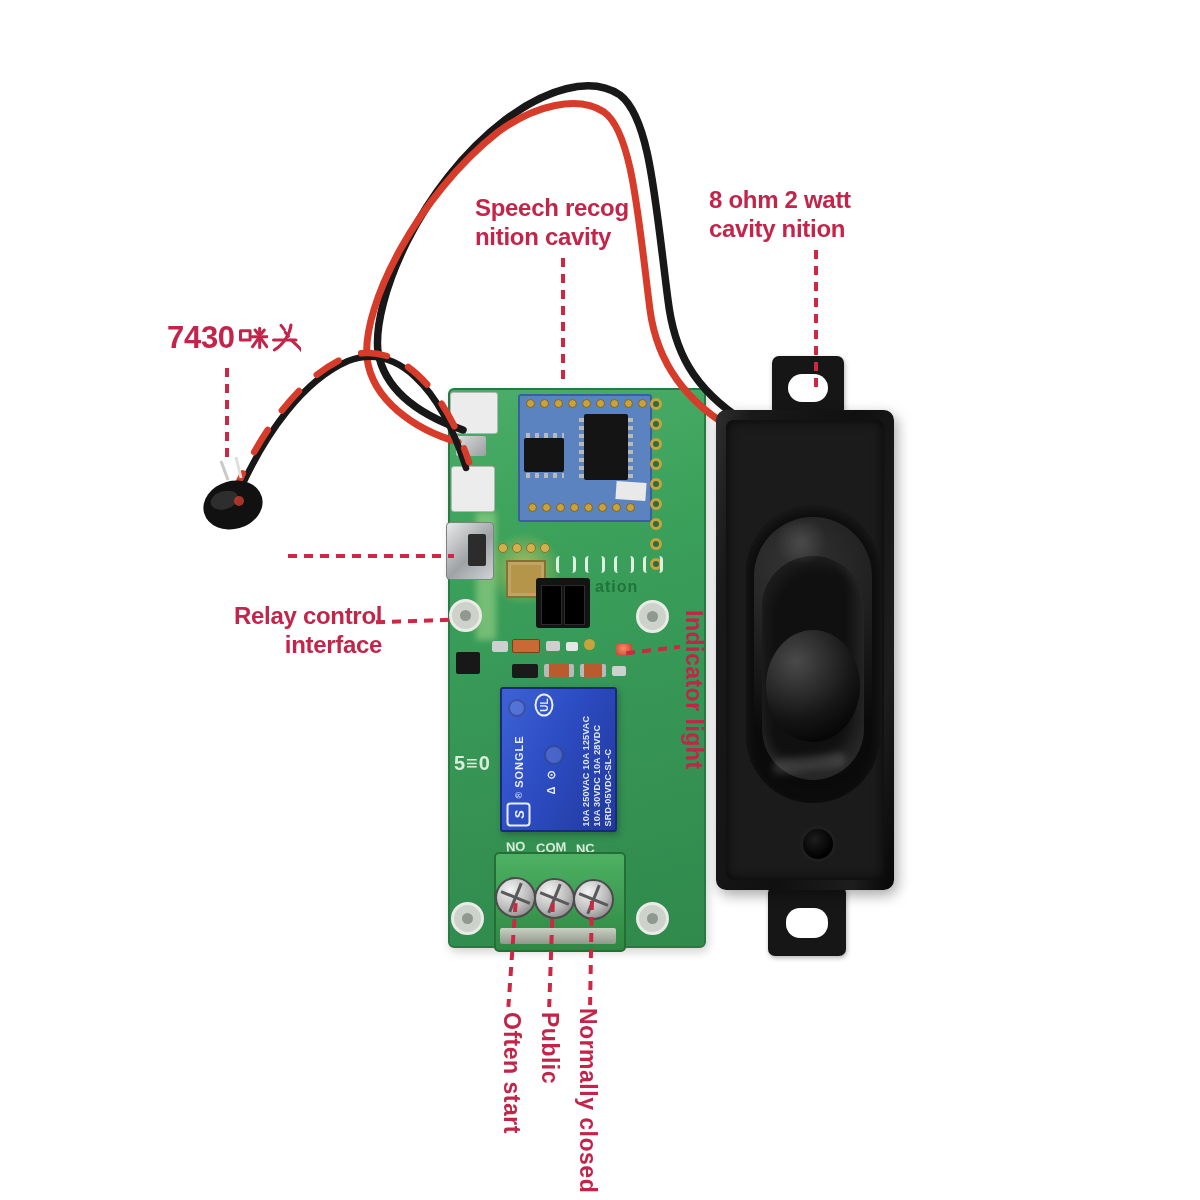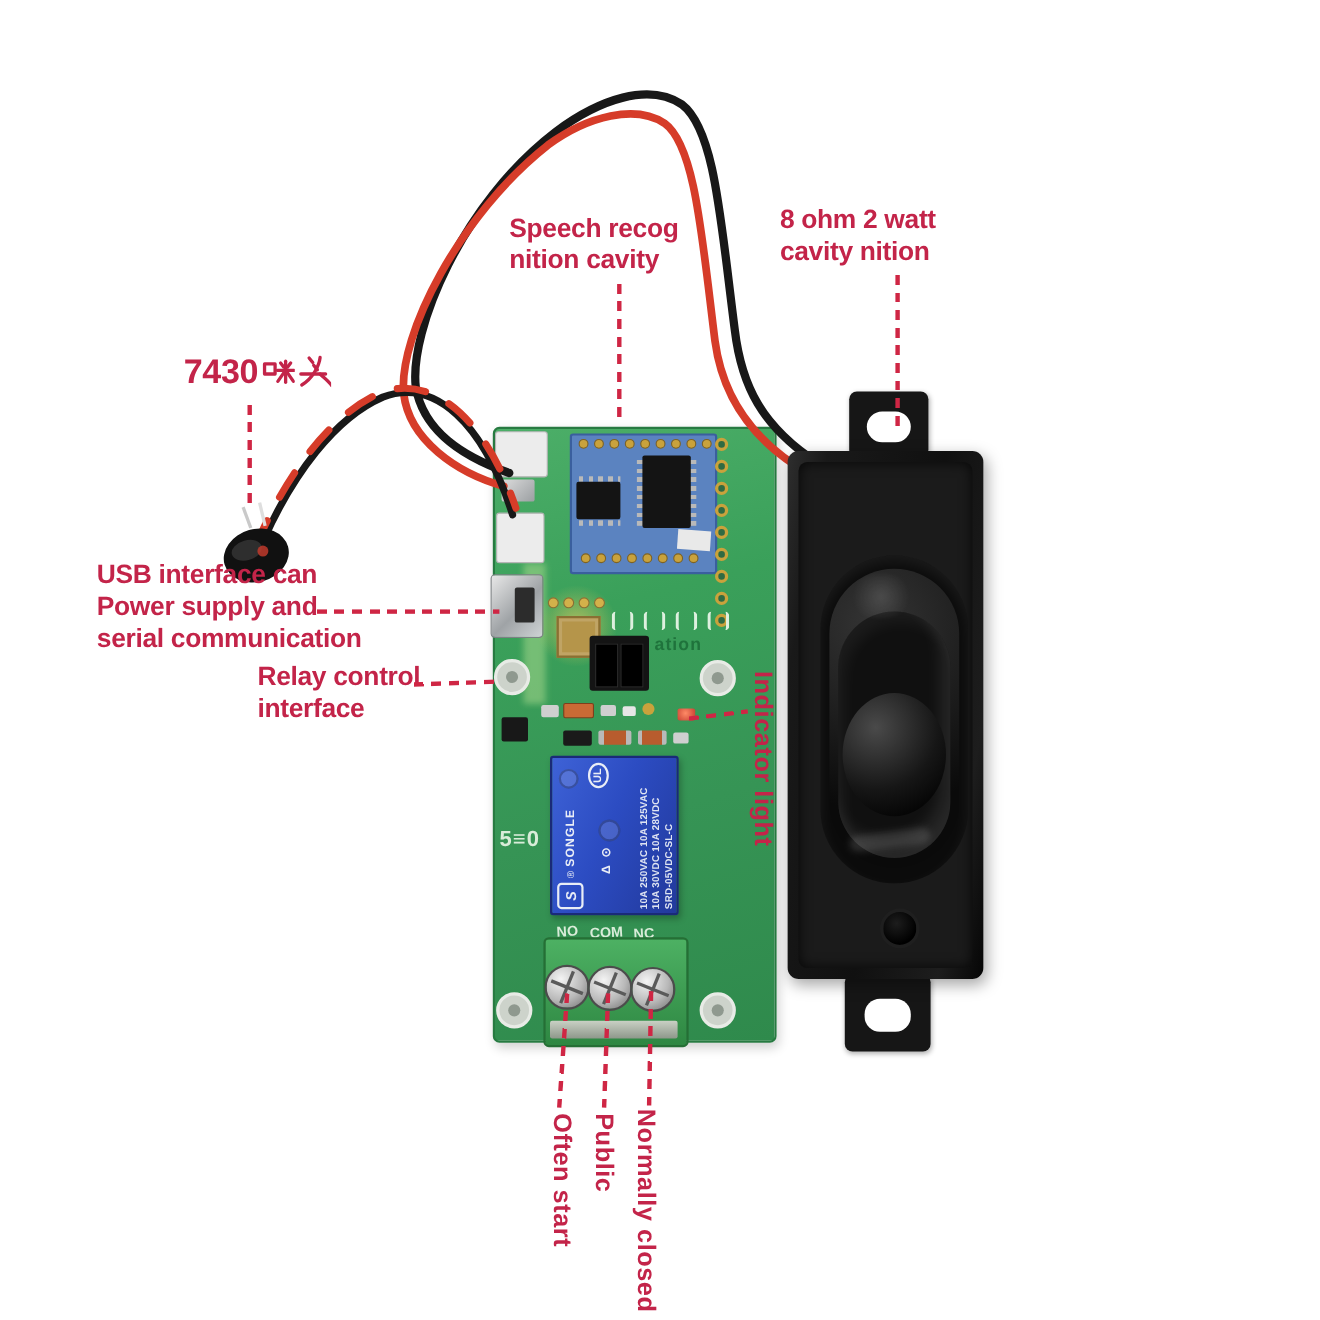--- a/index.html
+++ b/index.html
@@ -265,21 +265,21 @@
   <div class="sp-body"></div>
   <div class="sp-face"></div>
   <div class="sp-d0"></div>
   <div class="sp-d1"></div>
   <div class="sp-d2"></div>
   <div class="sp-dome"></div>
   <div class="sp-gloss"></div>
   <div class="sp-smudge"></div>
   <div class="sp-screw"></div>
 
-  <div class="lbl" style="left:463px;top:193px;">
+  <div class="lbl" style="left:475px;top:193px;">
     <div>Speech recog</div>
     <div>nition cavity</div>
   </div>
   <div class="dash-v" style="left:561px;top:258px;height:128px;"></div>
 
   <div class="lbl" style="left:709px;top:185px;">
     <div>8 ohm 2 watt</div>
     <div>cavity nition</div>
   </div>
   <div class="dash-v" style="left:814px;top:250px;height:142px;"></div>
@@ -298,28 +298,23 @@
     <svg class="hanzi" viewBox="0 0 36 36">
       <path d="M12,3.5 l4,5"></path>
         <path d="M17,11.5 l4,5"></path>
         <path d="M3,21 H30"></path>
       <path d="M24,3 C23,12 16,26 4,33"></path>
         <path d="M24,21 C28.5,25.5 34,29.5 36.5,33.5"></path>
     </svg>
   </div>
   <div class="dash-v" style="left:225px;top:368px;height:92px;"></div>
 
-  <div class="lbl" style="left:88px;top:508px;">
-    <div>USB interface can</div>
-    <div>Power supply and</div>
-    <div>serial communication</div>
-  </div>
   <div class="dash-h" style="left:288px;top:554px;width:166px;"></div>
 
-  <div class="lbl" style="left:234px;top:601px;">
+  <div class="lbl" style="left:234px;top:601px;text-align:right;">
     <div>Relay control</div>
     <div>interface</div>
   </div>
   <div class="dash-h" style="left:376px;top:619px;width:76px;transform:rotate(-2deg);"></div>
 
   <div class="lbl lbl-vert" style="left:682px;top:610px;">Indicator light</div>
   <div class="dash-h" style="left:626px;top:648px;width:54px;transform:rotate(-7deg);"></div>
 
   <div class="dash-v" style="left:510px;top:903px;height:104px;transform:rotate(4deg);"></div>
   <div class="dash-v" style="left:549px;top:903px;height:104px;transform:rotate(2deg);"></div>

